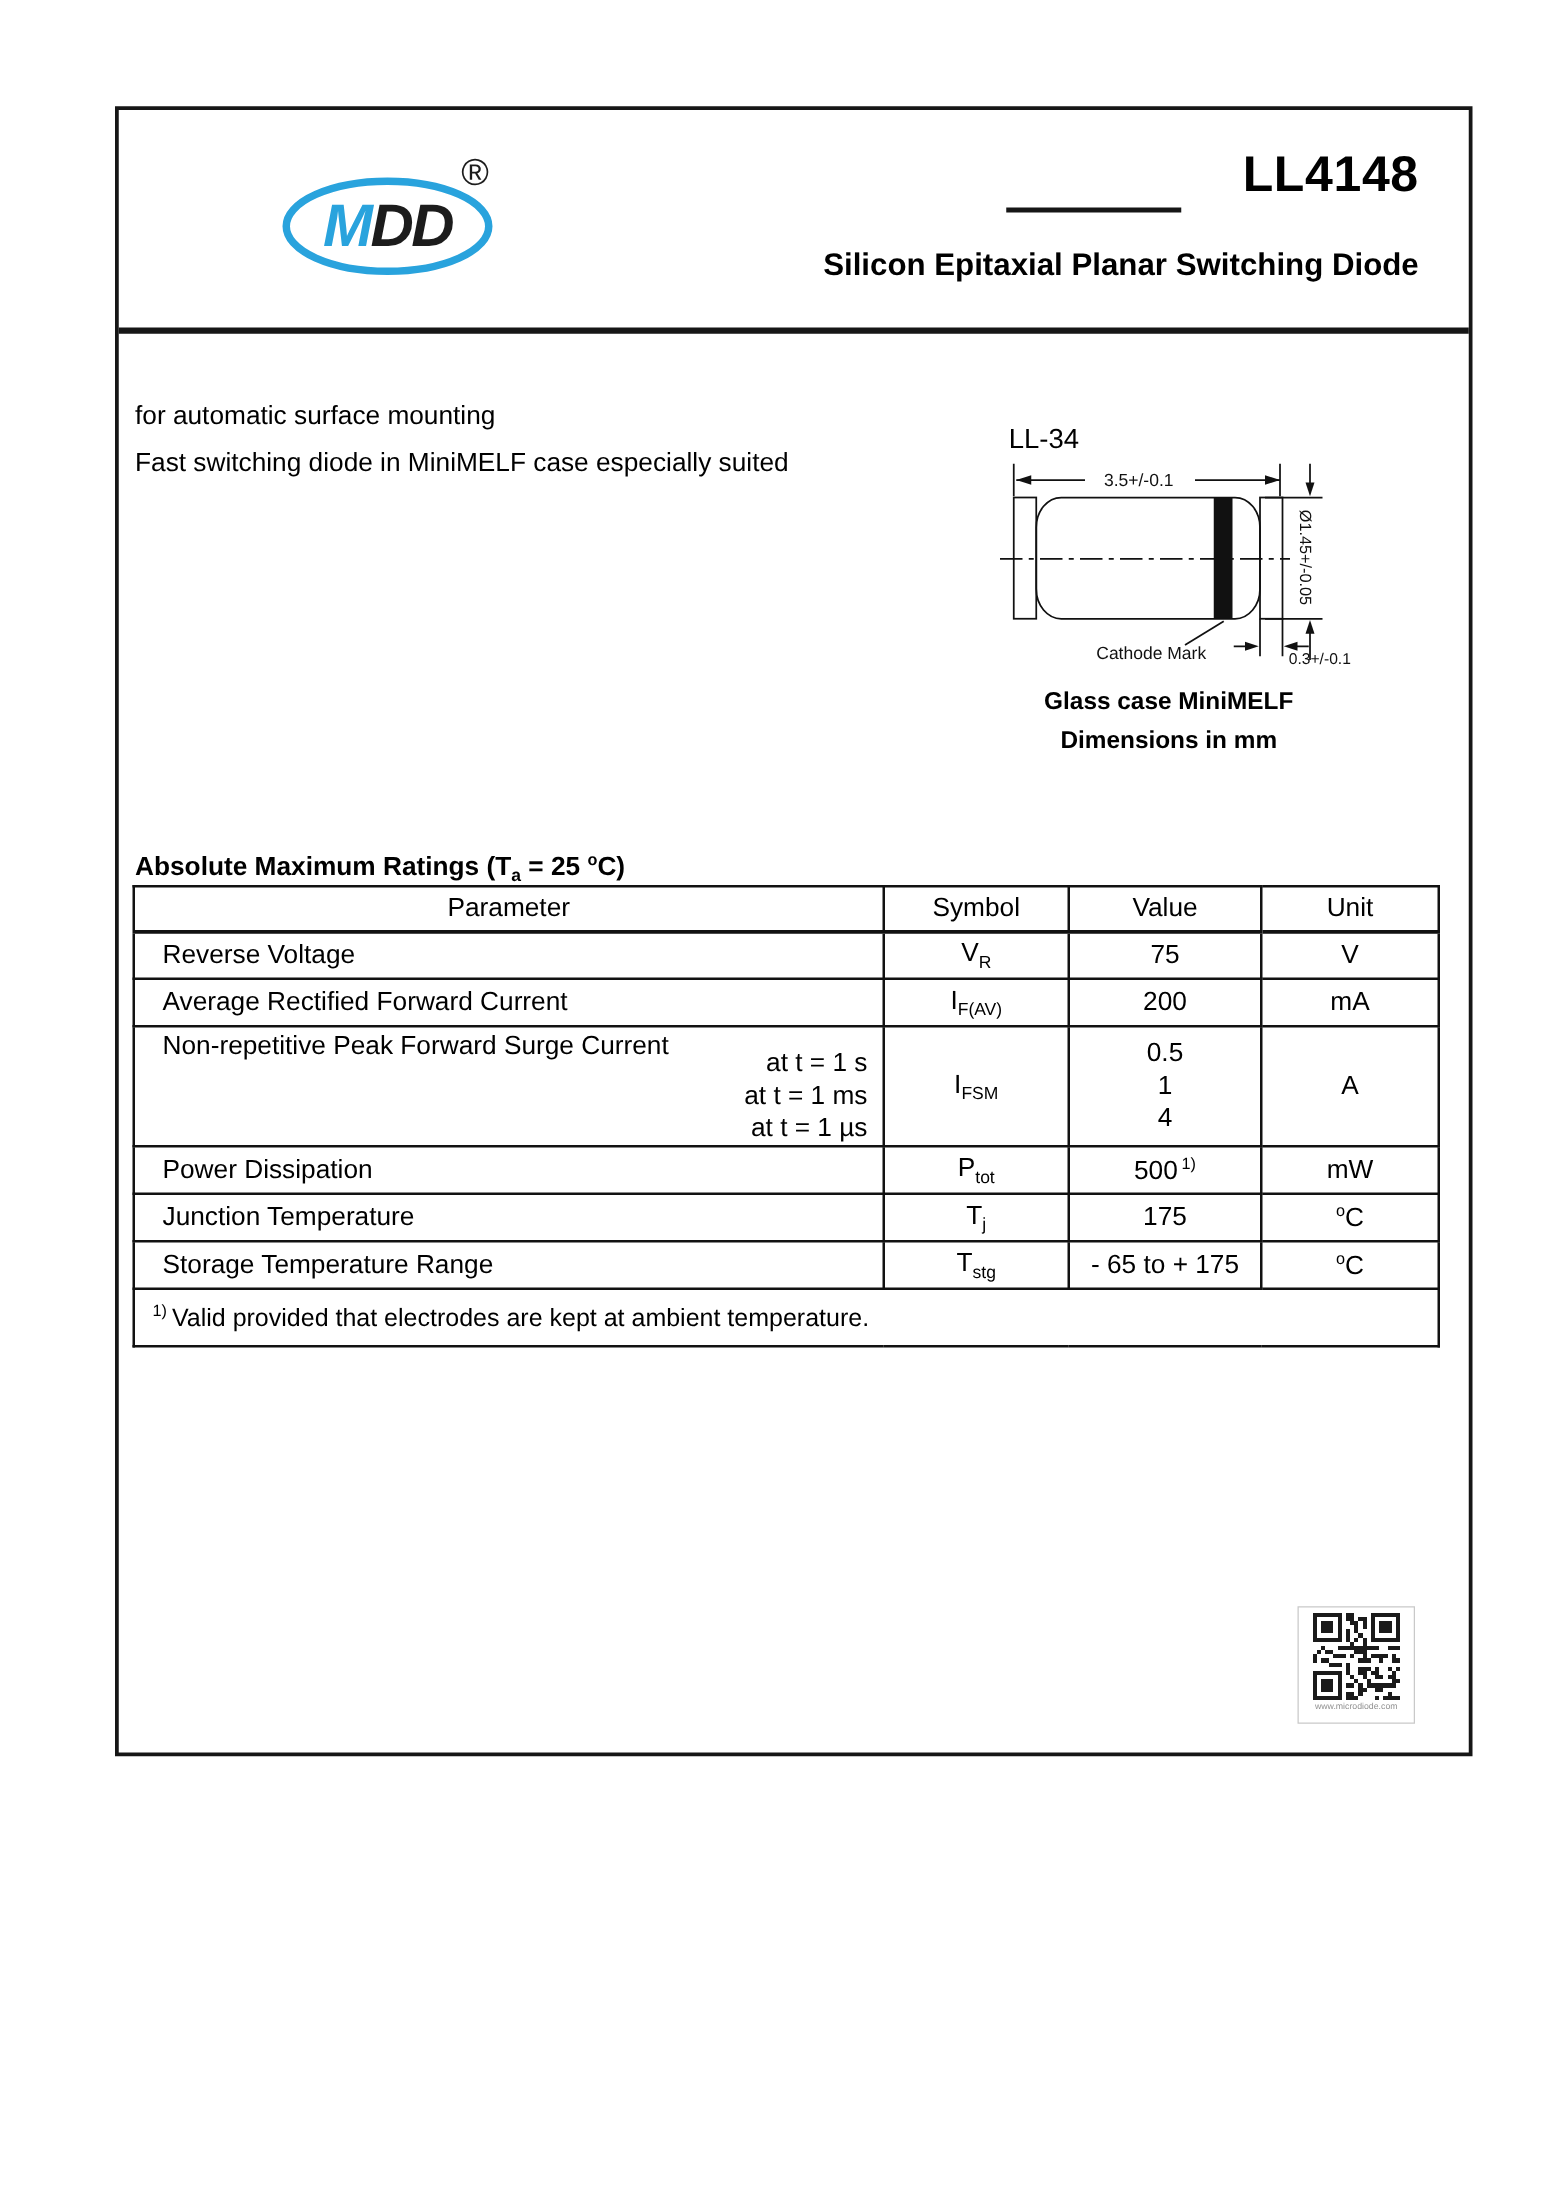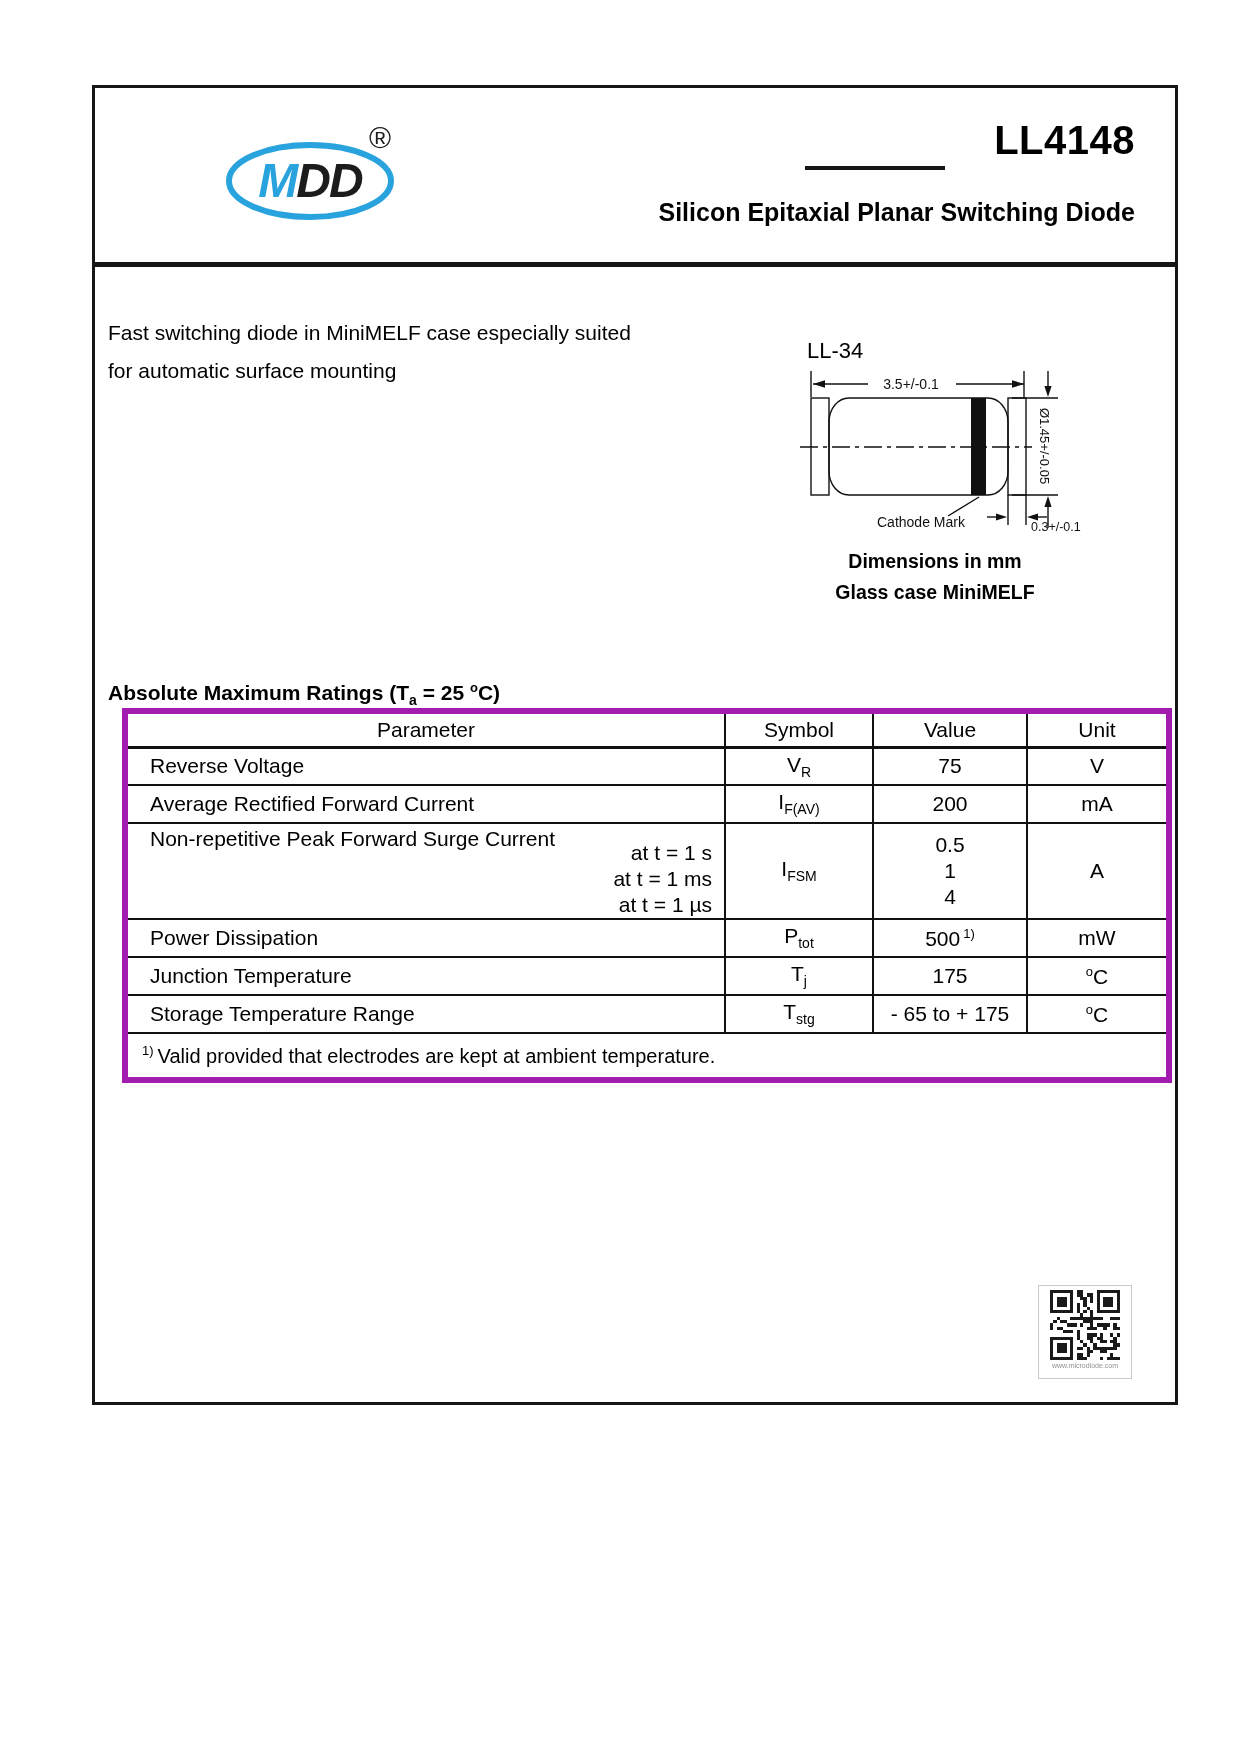--- a/index.html
+++ b/index.html
@@ -31,23 +31,23 @@
   .pkg-svg { position:absolute; left:605px; top:272px; width:395px; height:178px; }
   .pkg-svg text { font-family:"Liberation Sans", sans-serif; fill:#111; }
   .pkg-caption { position:absolute; left:605px; top:458px; width:470px; text-align:center;
                  font-size:19.5px; font-weight:bold; line-height:31px; }
 
   
   .ratings-heading { position:absolute; left:13px; top:592px; font-size:21px; font-weight:bold; }
   .ratings-heading sub { font-size:14px; }
   .ratings-heading sup { font-size:13px; }
 
-  table.ratings { position:absolute; left:27px; top:620px; width:1044px;
+  table.ratings { position:absolute; left:11px; top:620px; width:1044px;
                   border-collapse:collapse; table-layout:fixed; font-size:21px;
-                  border:6px solid #a21caf; }
+                  border:1px solid #a21caf; }
   table.ratings th { border:2px solid #111; border-bottom:3px solid #111;
                      font-weight:normal; height:36px; text-align:center; }
   table.ratings td { border:2px solid #111; height:38px; }
   td.c-param { text-align:left; padding-left:22px; }
   td.c-sym, td.c-val, td.c-unit { text-align:center; }
   td.c-sym sub { font-size:14px; }
   td.c-unit sup, .vsup { font-size:13px; }
   .vsup { vertical-align:super; margin-left:3px; }
   tr.row-surge td { height:80px; }
   .surge-wrap { display:flex; justify-content:space-between; align-items:flex-start; }
@@ -78,22 +78,22 @@
 
   <div class="title-block">
     <div class="part-number">LL4148</div>
     <div class="title-rule"></div>
     <div class="subtitle">Silicon Epitaxial Planar Switching Diode</div>
   </div>
 
   <div class="header-divider"></div>
 
   <div class="intro">
+    <div>for automatic surface mounting</div>
     <div>Fast switching diode in MiniMELF case especially suited</div>
-    <div>for automatic surface mounting</div>
   </div>
 
   <div class="pkg-name">LL-34</div>
 
   <svg class="pkg-svg" viewBox="700 360 395 178">
     <g stroke="#111" stroke-width="1.4" fill="none">
 
       <line x1="811" y1="371" x2="811" y2="397"></line>
       <line x1="1024" y1="371" x2="1024" y2="397"></line>
 
@@ -129,22 +129,22 @@
       <polygon points="1007,517 996,513.4 996,520.6"></polygon>
       <polygon points="1027,517 1038,513.4 1038,520.6"></polygon>
     </g>
     <text x="911" y="389" text-anchor="middle" font-size="14">3.5+/-0.1</text>
     <text x="1040" y="446" text-anchor="middle" font-size="13" transform="rotate(90 1040 446)">Ø1.45+/-0.05</text>
     <text x="1031" y="531" text-anchor="start" font-size="12.5">0.3+/-0.1</text>
     <text x="877" y="527" text-anchor="start" font-size="14">Cathode Mark</text>
   </svg>
 
   <div class="pkg-caption">
+    <div>Glass case MiniMELF</div>
     <div>Dimensions in mm</div>
-    <div>Glass case MiniMELF</div>
   </div>
 
   <div class="ratings-heading"><span>Absolute Maximum Ratings (T</span><sub>a</sub><span> = 25 </span><sup>o</sup><span>C)</span></div>
 
   <table class="ratings">
     <colgroup>
         <col style="width:600px">
         <col style="width:148px">
         <col style="width:154px">
         <col style="width:142px">

